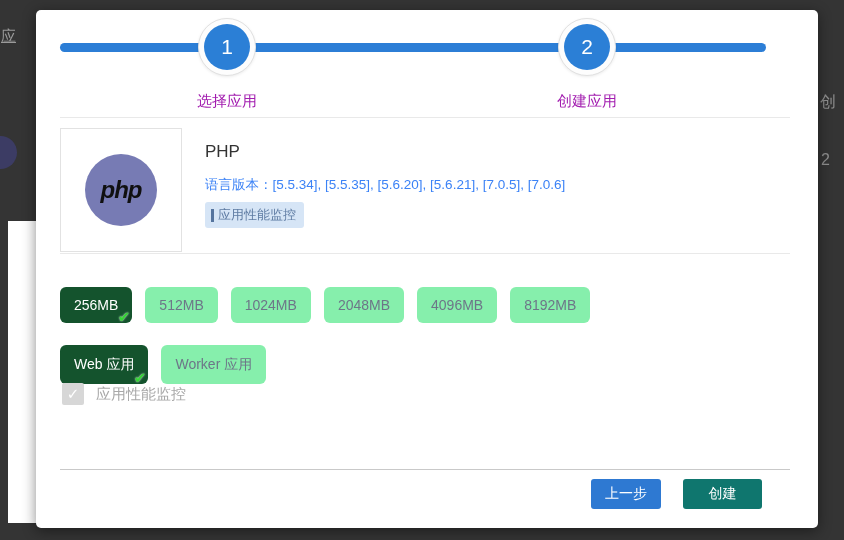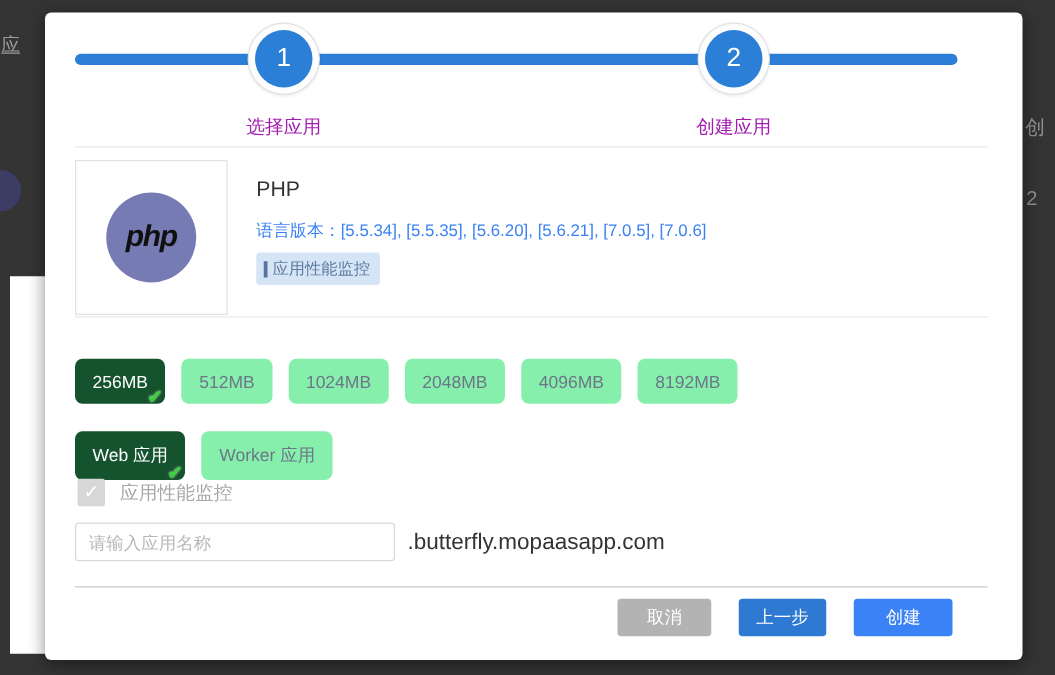--- a/index.html
+++ b/index.html
@@ -135,21 +135,21 @@
 
   
   .footer-btns { position: absolute; right: 56px; top: 469px; display: flex; gap: 22px; }
   .btn {
     height: 30px; border: none; border-radius: 3px;
     color: #ffffff; font-size: 14px; font-family: inherit;
     cursor: pointer; display: inline-flex; align-items: center; justify-content: center;
   }
   .btn-cancel { width: 75px; background: #b3b3b3; }
   .btn-prev   { width: 70px; background: #2e79d2; }
-  .btn-create { width: 79px; background: #3b82f6; }
+  .btn-create { width: 79px; background: #0f766e; }
 </style>
 </head>
 <body>
 
 <span class="bg-frag-text-left">应</span>
 <div class="bg-frag-circle"></div>
 <div class="bg-white-strip"></div>
 <span class="bg-frag-text-r1">创</span>
 <span class="bg-frag-text-r2">2</span>
 
@@ -209,25 +209,20 @@
     <div class="chip">
       <span>Worker 应用</span>
     </div>
   </div>
 
   <div class="startup-row">
     <div class="checkbox">✓</div>
     <span class="startup-label">应用性能监控</span>
   </div>
 
-  <div class="name-row">
-    <input class="name-input" type="text" placeholder="请输入应用名称" style="">
-    <span class="domain-suffix">.butterfly.mopaasapp.com</span>
-  </div>
 
   <div class="divider div-3"></div>
   <div class="footer-btns">
-    <button class="btn btn-cancel">取消</button>
     <button class="btn btn-prev">上一步</button>
     <button class="btn btn-create">创建</button>
   </div>
 
 </div>
 
 </body></html>

